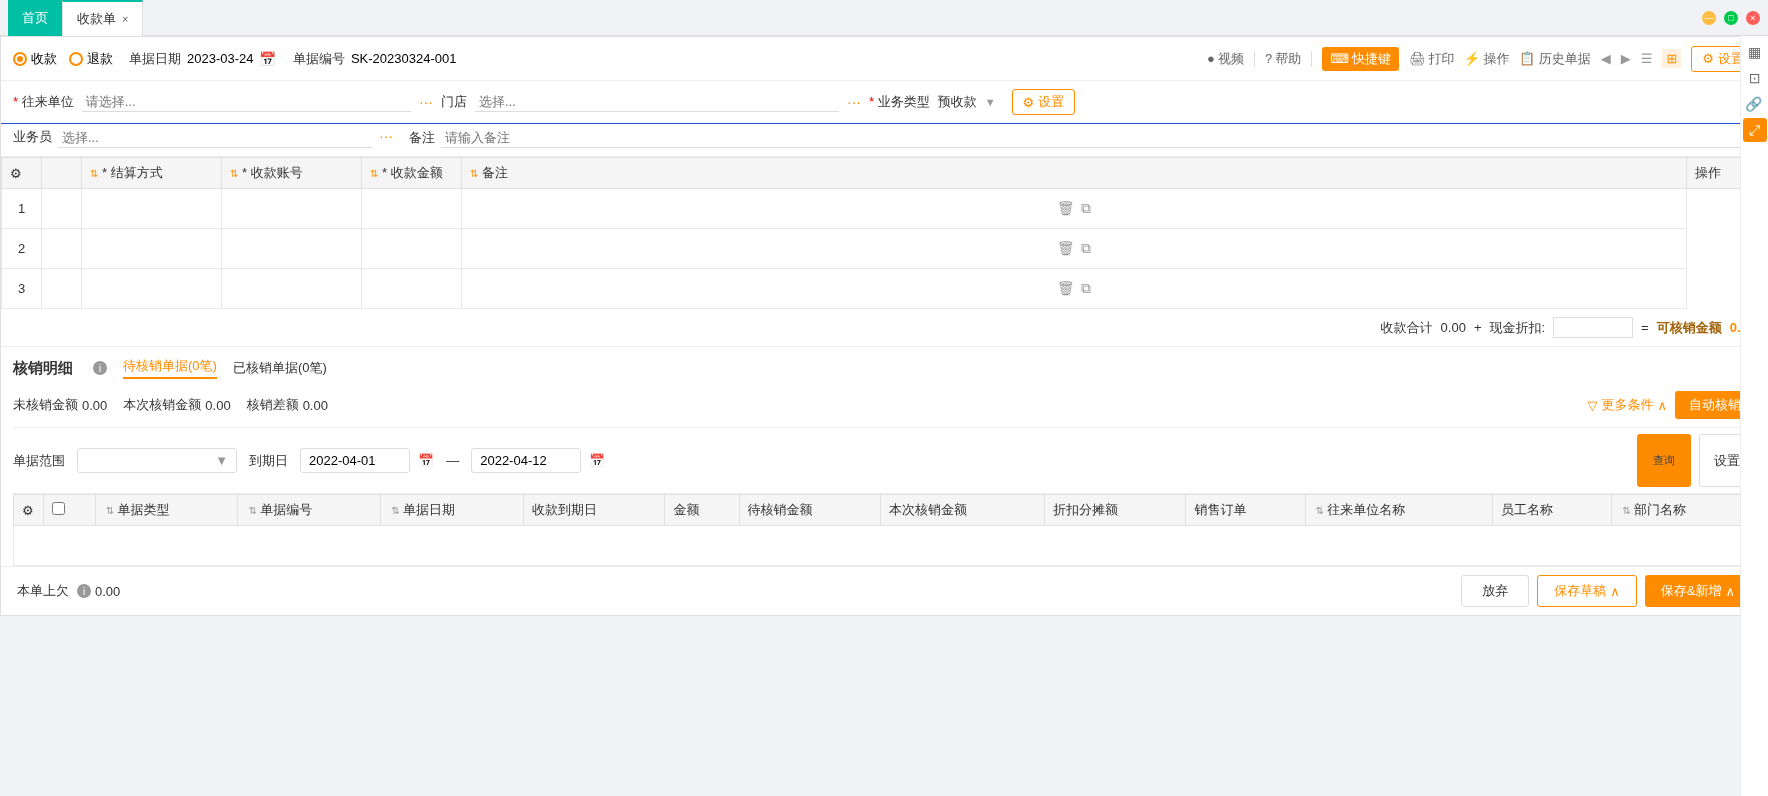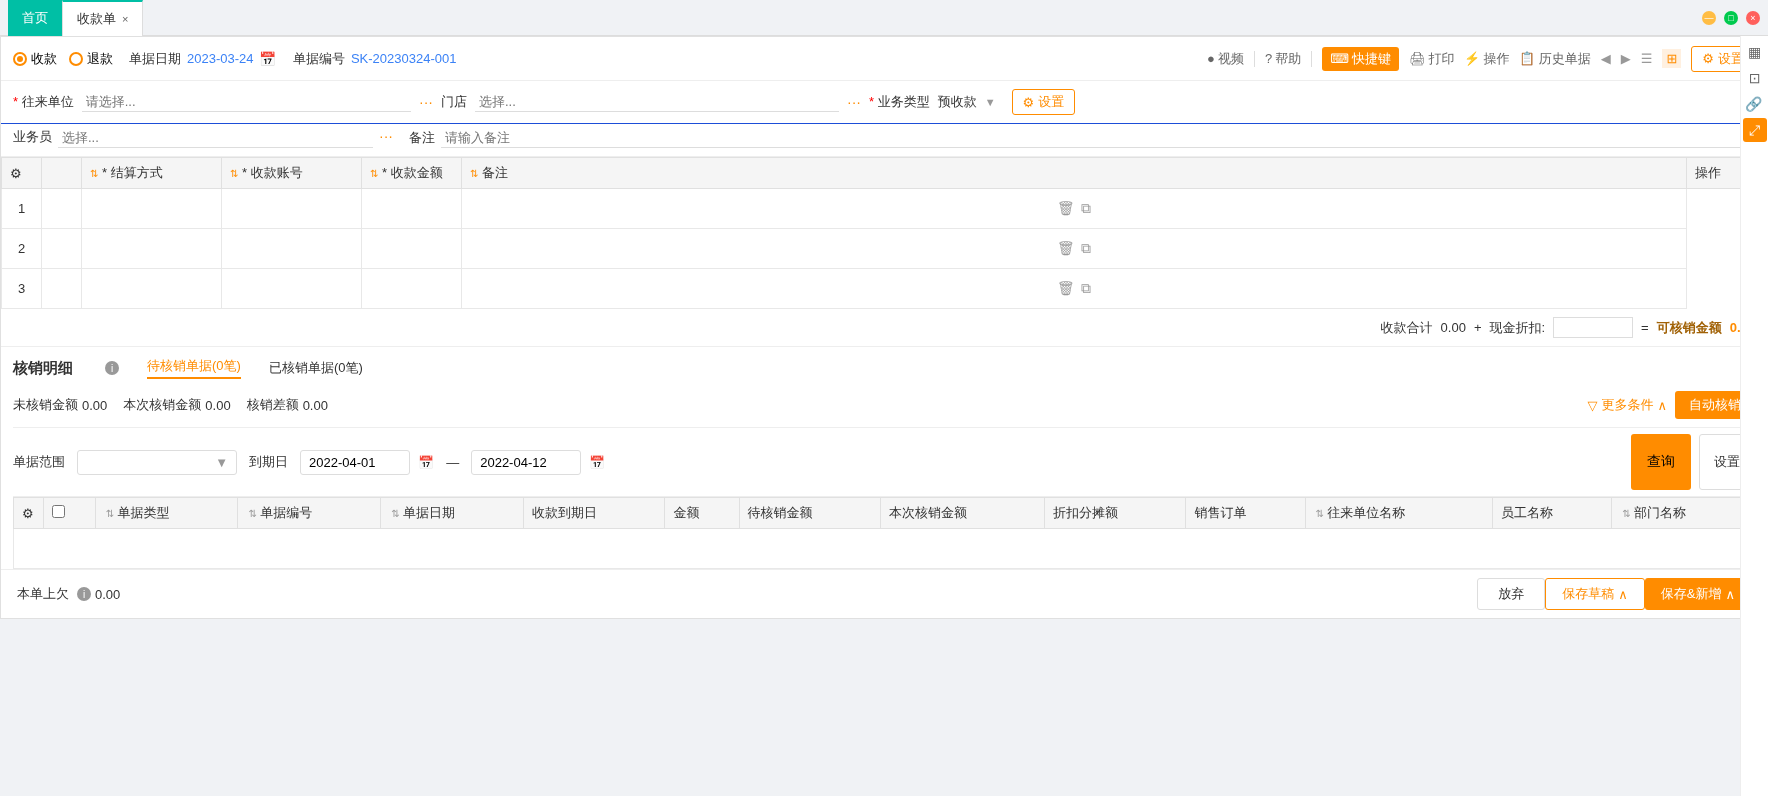--- a/index.html
+++ b/index.html
@@ -36,21 +36,21 @@
     .toolbar {
       display: flex; align-items: center; padding: 6px 12px; background: #fff;
       border-bottom: 1px solid #eee; gap: 16px; min-height: 44px;
     }
     .radio-group { display: flex; align-items: center; gap: 12px; }
     .radio-item { display: flex; align-items: center; gap: 4px; cursor: pointer; }
     .radio-dot { width: 14px; height: 14px; border-radius: 50%; border: 2px solid #ff8c00; background: #fff; display: flex; align-items: center; justify-content: center; }
     .radio-dot.checked::after { content: ''; width: 6px; height: 6px; border-radius: 50%; background: #ff8c00; display: block; }
     .toolbar-field { display: flex; align-items: center; gap: 6px; }
     .toolbar-label { color: #333; white-space: nowrap; }
-    .toolbar-value { color: #3b82f6; }
+    .toolbar-value { color: #000000; }
     .toolbar-icon { color: #666; cursor: pointer; font-size: 14px; }
     .toolbar-right { margin-left: auto; display: flex; align-items: center; gap: 10px; color: #666; }
     .toolbar-btn { display: flex; align-items: center; gap: 3px; cursor: pointer; color: #666; font-size: 12px; }
     .toolbar-btn-orange { background: #ff8c00; color: #fff; padding: 3px 8px; border-radius: 3px; cursor: pointer; display: flex; align-items: center; gap: 3px; font-size: 12px; }
     .settings-btn { border: 1px solid #ff8c00; color: #ff8c00; padding: 3px 10px; border-radius: 3px; cursor: pointer; display: flex; align-items: center; gap: 4px; background: #fff; }
     .divider-v { width: 1px; height: 16px; background: #ddd; }
 
     
     .form-area {
       padding: 8px 12px; background: #fff; display: flex; flex-wrap: wrap;
@@ -100,21 +100,21 @@
     .summary-plus { color: #333; }
     .summary-equals { color: #333; }
     .summary-discount-input {
       border: 1px solid #ddd; outline: none; width: 80px; padding: 2px 4px; font-size: 13px;
     }
     .summary-result-label { color: #a16207; font-weight: bold; }
     .summary-result-value { color: #ff8c00; font-weight: bold; }
 
     
     .verify-section { padding: 10px 12px 0; background: #fff; }
-    .verify-header { display: flex; align-items: center; gap: 28px; margin-bottom: 8px; }
+    .verify-header { display: flex; align-items: center; gap: 16px; margin-bottom: 8px; }
     .verify-title { font-size: 15px; font-weight: bold; color: #333; }
     .verify-tab { color: #ff8c00; cursor: pointer; font-size: 13px; border-bottom: 2px solid #ff8c00; padding-bottom: 2px; }
     .verify-tab-inactive { color: #333; cursor: pointer; font-size: 13px; }
     .info-icon { width: 14px; height: 14px; border-radius: 50%; background: #999; color: #fff; display: inline-flex; align-items: center; justify-content: center; font-size: 10px; cursor: pointer; margin-left: 4px; }
 
     
     .stats-row { display: flex; align-items: center; gap: 16px; padding: 4px 0 8px; }
     .stat-item { display: flex; align-items: center; gap: 4px; color: #333; font-size: 13px; }
     .stat-value { color: #333; }
     .stats-right { margin-left: auto; display: flex; align-items: center; gap: 8px; }
@@ -131,40 +131,40 @@
       display: flex; align-items: center; border: 1px solid #ddd; border-radius: 3px;
       padding: 4px 8px; min-width: 160px; cursor: pointer; gap: 4px; background: #fff;
     }
     .filter-select-arrow { color: #999; margin-left: auto; }
     .date-input {
       border: 1px solid #ddd; border-radius: 3px; padding: 4px 8px;
       outline: none; width: 110px; font-size: 13px;
     }
     .date-icon { color: #999; cursor: pointer; margin-left: -4px; }
     .filter-dash { color: #333; }
-    .query-btn { background: #ff8c00; color: #000000; border: none; padding: 19px 16px; border-radius: 3px; cursor: pointer; font-size: 14px; margin-left: auto; }
+    .query-btn { background: #ff8c00; color: #404040; border: none; padding: 19px 16px; border-radius: 3px; cursor: pointer; font-size: 11px; margin-left: auto; }
     .setting-btn2 { border: 1px solid #ddd; background: #fff; color: #333; padding: 5px 14px; border-radius: 3px; cursor: pointer; font-size: 13px; }
 
     
     .bottom-table { width: 100%; border-collapse: collapse; }
     .bottom-table th {
       background: #f5f5f5; border: 1px solid #e0e0e0; padding: 6px 8px;
       text-align: left; color: #333; font-weight: normal; white-space: nowrap; font-size: 12px;
     }
     .bottom-table td { border: 1px solid #e8e8e8; padding: 6px 8px; font-size: 12px; }
     .checkbox-col { width: 30px; text-align: center; }
     .sort-icon { color: #999; font-size: 10px; margin-left: 2px; cursor: pointer; }
 
     
     .bottom-bar {
       display: flex; align-items: center; padding: 8px 16px; background: #fff;
       border-top: 1px solid #eee; margin-top: auto; gap: 12px;
     }
     .bottom-stat { display: flex; align-items: center; gap: 4px; color: #333; font-size: 13px; }
-    .bottom-btns { margin-left: auto; display: flex; gap: 0; }
+    .bottom-btns { margin-left: auto; display: flex; gap: 8px; }
     .btn-abandon { border: 1px solid #ddd; background: #fff; color: #333; padding: 6px 20px; border-radius: 3px; cursor: pointer; font-size: 13px; }
     .btn-save-draft { border: 1px solid #ff8c00; background: #fff; color: #ff8c00; padding: 6px 16px; border-radius: 3px; cursor: pointer; font-size: 13px; display: flex; align-items: center; gap: 4px; }
     .btn-save-new { background: #ff8c00; color: #fff; border: none; padding: 6px 16px; border-radius: 3px; cursor: pointer; font-size: 13px; display: flex; align-items: center; gap: 4px; }
 
     
     .right-sidebar {
       position: fixed; right: 0; top: 36px; width: 28px;
       display: flex; flex-direction: column; align-items: center;
       gap: 2px; padding: 4px 0; background: #fff; border-left: 1px solid #eee;
       height: calc(796px - 36px);

